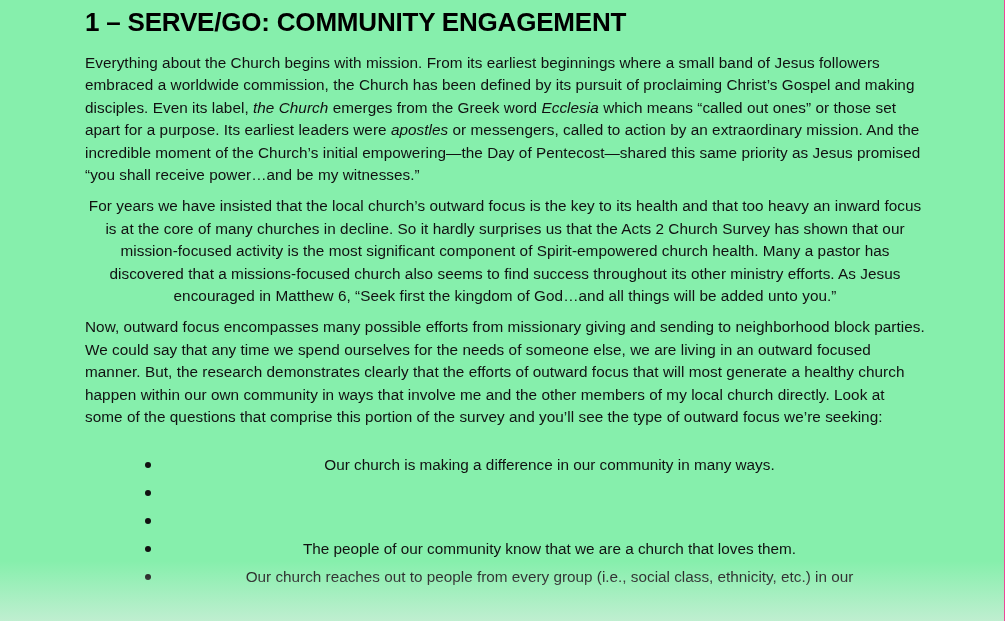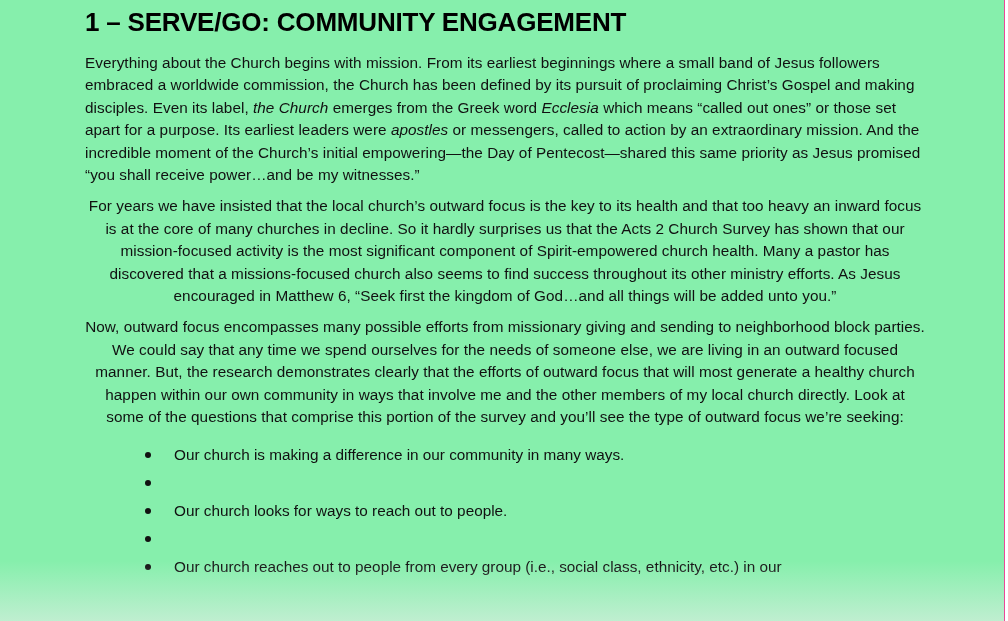--- a/index.html
+++ b/index.html
@@ -27,24 +27,24 @@
     margin: 0; padding-top: 5px;
     font-size: 26px; font-weight: bold; letter-spacing: -0.2px;
     line-height: 34px; color: #000;
   }
   p {
     margin: 0; font-size: 15.3px; line-height: 22.4px;
     letter-spacing: 0.05px;
   }
   p.p1 { margin-top: 13px; }
   p.p2 { margin-top: 9px; text-align: center; }
-  p.p3 { margin-top: 9px; text-align: center; }
+  p.p3 { margin-top: 9px; }
   p em { font-style: italic; }
   ul {
-    list-style: none; margin: 12px 0 0 0; padding: 0;
+    list-style: none; margin: 22px 0 0 0; padding: 0; text-align: center;
   }
   li {
     position: relative; padding-left: 89px;
     font-size: 15.3px; line-height: 28px; height: 28px;
     white-space: nowrap;
   }
   li .bullet {
     position: absolute; left: 60px; top: 11px;
     width: 6px; height: 6px; border-radius: 50%; background: #111;
   }
@@ -58,19 +58,19 @@
 
     <p class="p1"><span>Everything about the Church begins with mission. From its earliest beginnings where a small band of Jesus followers embraced a worldwide commission, the Church has been defined by its pursuit of proclaiming Christ’s Gospel and making disciples. Even its label, </span><em>the Church</em><span> emerges from the Greek word </span><em>Ecclesia</em><span> which means “called out ones” or those set apart for a purpose. Its earliest leaders were </span><em>apostles</em><span> or messengers, called to action by an extraordinary mission. And the incredible moment of the Church’s initial empowering—the Day of Pentecost—shared this same priority as Jesus promised “you shall receive power…and be my witnesses.”</span></p>
 
     <p class="p2">For years we have insisted that the local church’s outward focus is the key to its health and that too heavy an inward focus is at the core of many churches in decline. So it hardly surprises us that the Acts 2 Church Survey has shown that our mission-focused activity is the most significant component of Spirit-empowered church health. Many a pastor has discovered that a missions-focused church also seems to find success throughout its other ministry efforts. As Jesus encouraged in Matthew 6, “Seek first the kingdom of God…and all things will be added unto you.”</p>
 
     <p class="p3">Now, outward focus encompasses many possible efforts from missionary giving and sending to neighborhood block parties. We could say that any time we spend ourselves for the needs of someone else, we are living in an outward focused manner. But, the research demonstrates clearly that the efforts of outward focus that will most generate a healthy church happen within our own community in ways that involve me and the other members of my local church directly. Look at some of the questions that comprise this portion of the survey and you’ll see the type of outward focus we’re seeking:</p>
 
     <ul>
       <li><span class="bullet"></span><span>Our church is making a difference in our community in many ways.</span></li>
       <li><span class="bullet"></span></li>
-      <li><span class="bullet"></span><span>Our church looks for ways to reach out to people.</span></li>
       <li><span class="bullet"></span></li>
+      <li><span class="bullet"></span><span>The people of our community know that we are a church that loves them.</span></li>
       <li><span class="bullet"></span><span>Our church reaches out to people from every group (i.e., social class, ethnicity, etc.) in our</span></li>
     </ul>
   </div>
   <div class="bottom-fade"></div>
 </div>
 
 </body></html>

